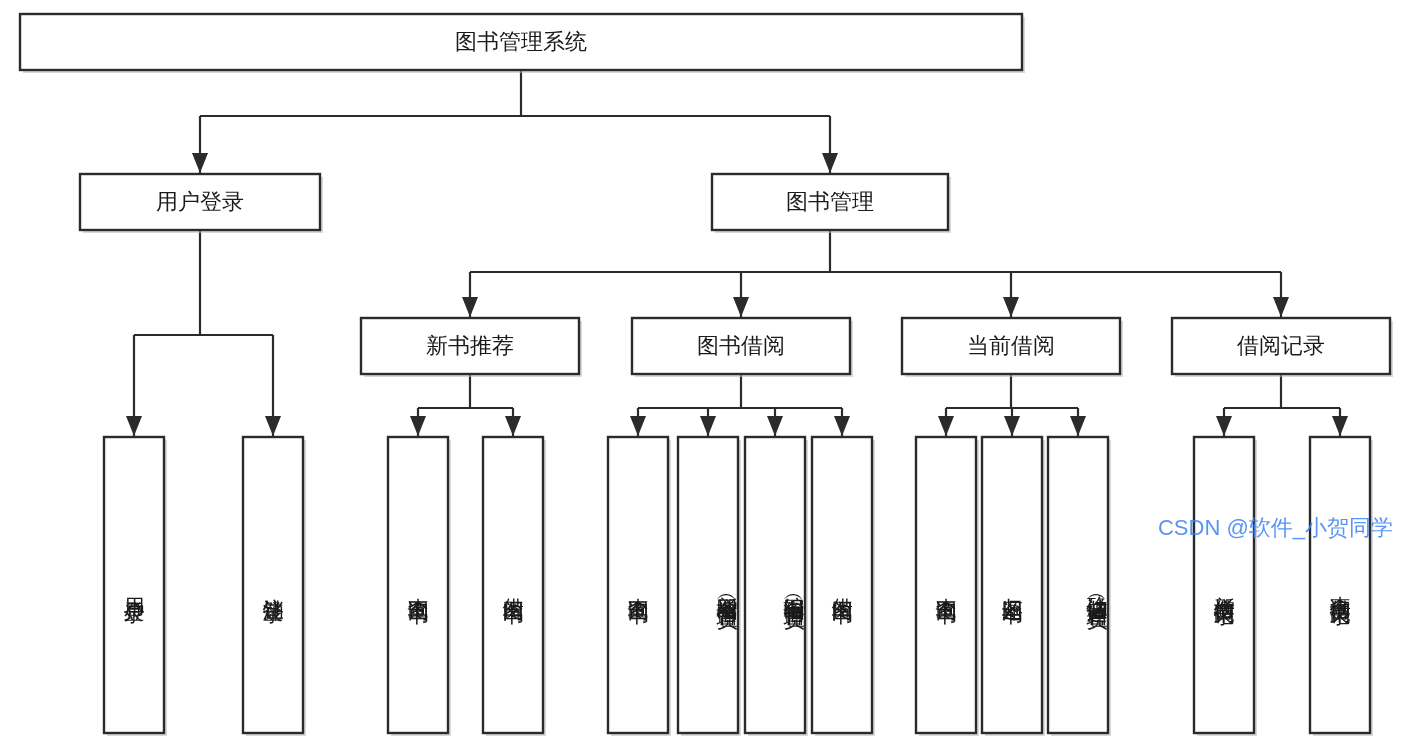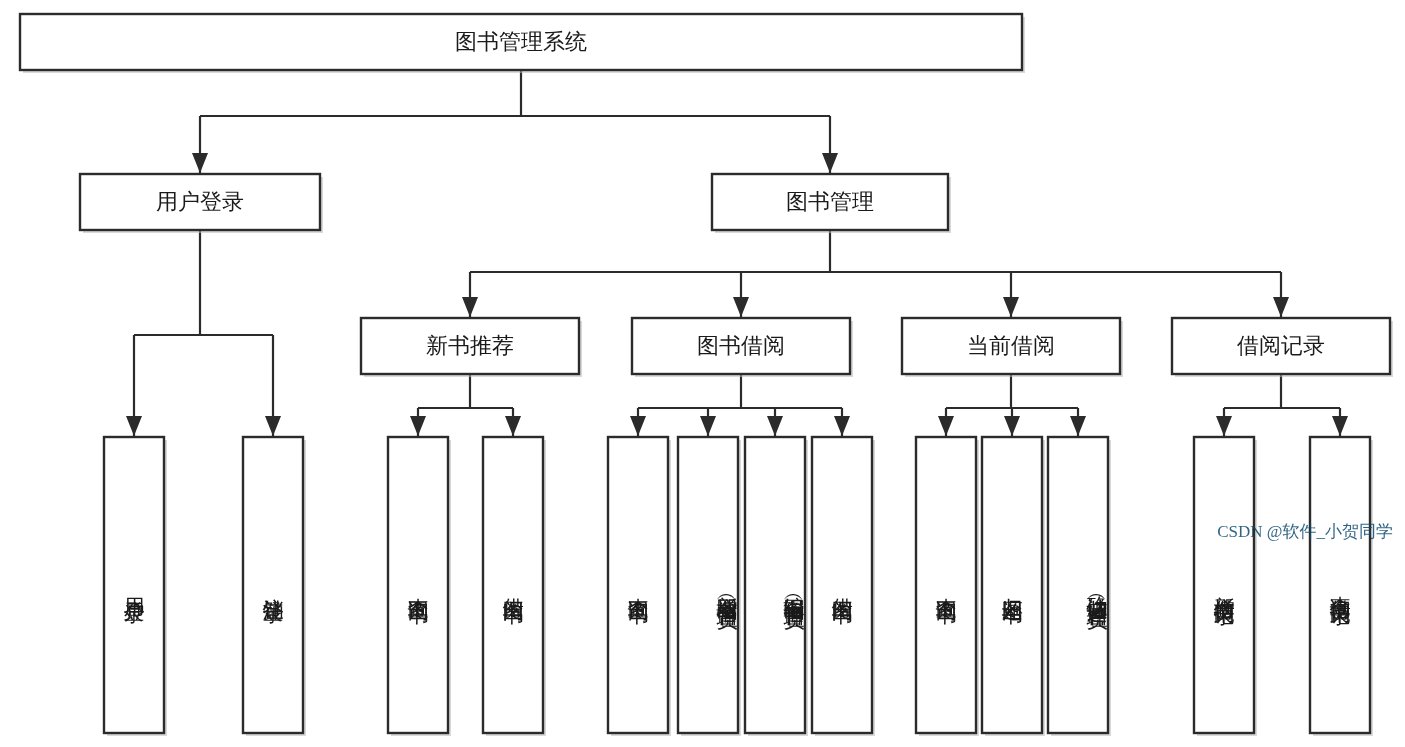--- a/index.html
+++ b/index.html
@@ -64,23 +64,23 @@
     color: #1a1a1a;
     letter-spacing: 2px;
     text-align: center;
     white-space: nowrap;
     user-select: none;
   }
   .watermark {
     position: absolute;
     right: 12px;
     bottom: 6px;
-    font-family: Liberation Serif, serif;
-    font-size: 17px;
-    color: #0c4a6e;
+    font-family: Liberation Sans, sans-serif;
+    font-size: 22px;
+    color: #3b82f6;
     opacity: 0.85;
     white-space: nowrap;
     user-select: none;
   }
 </style>
 </head>
 <body>
 
 <div id="diagram-root">
 

